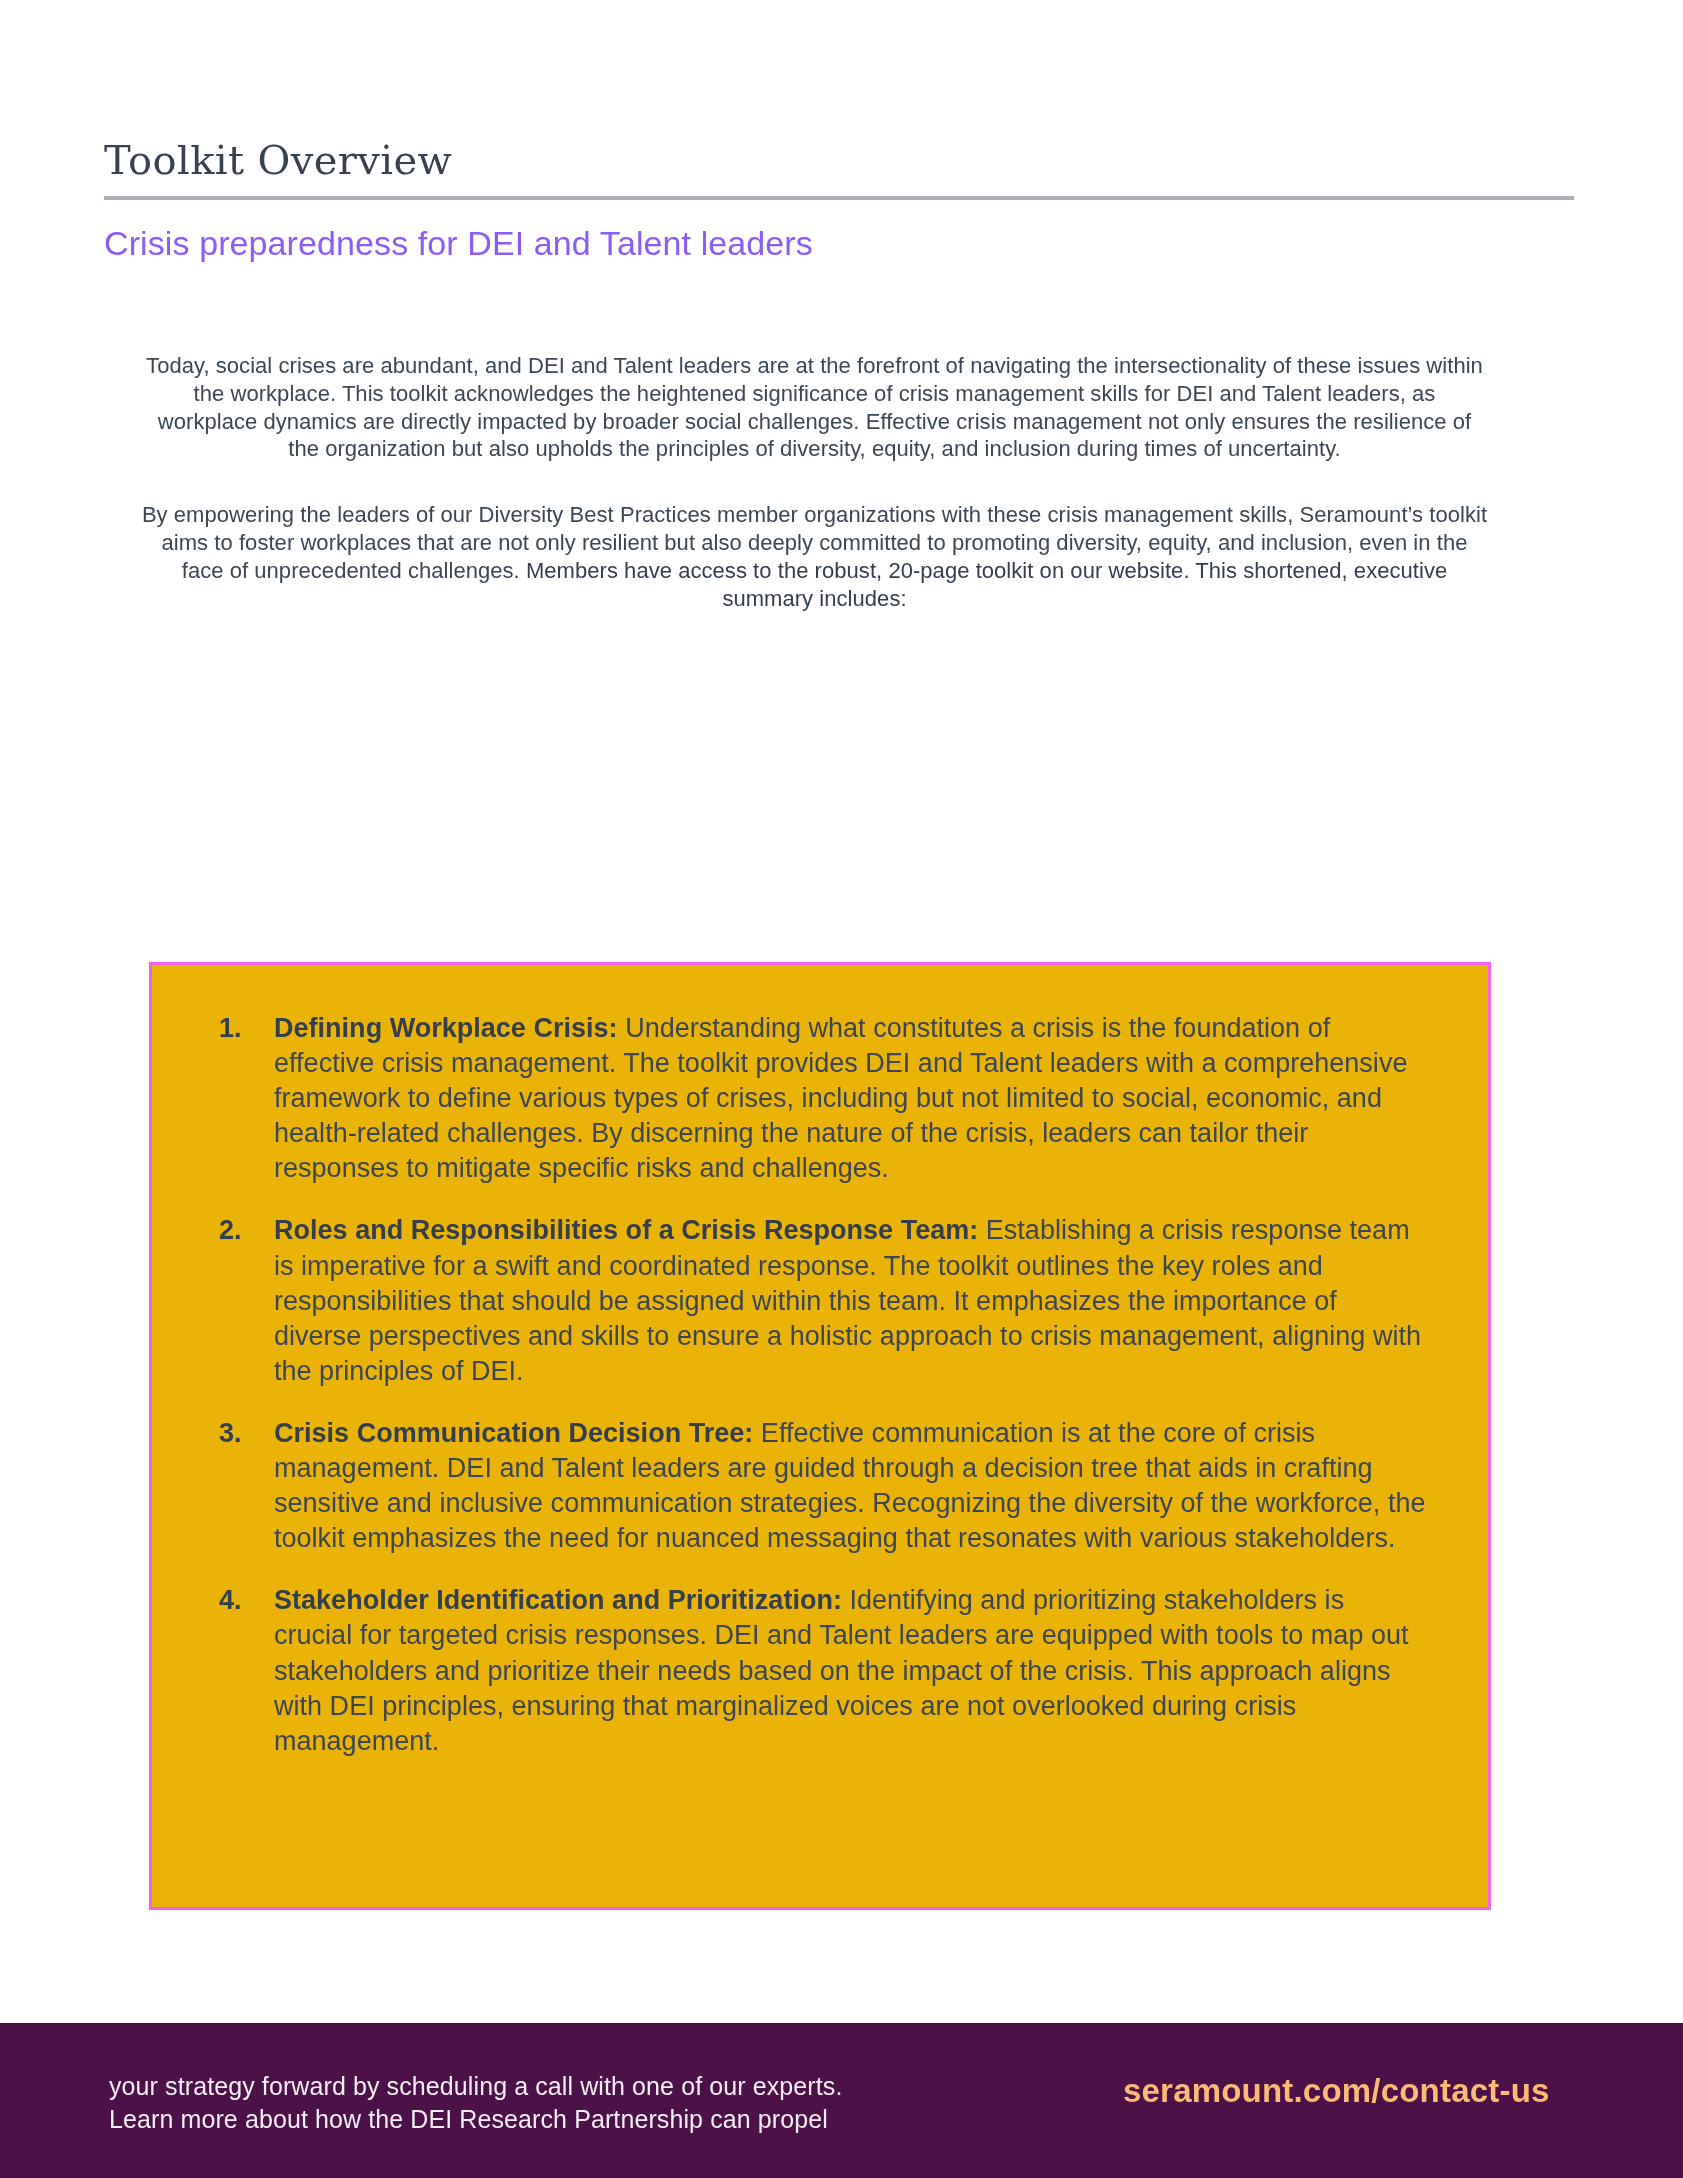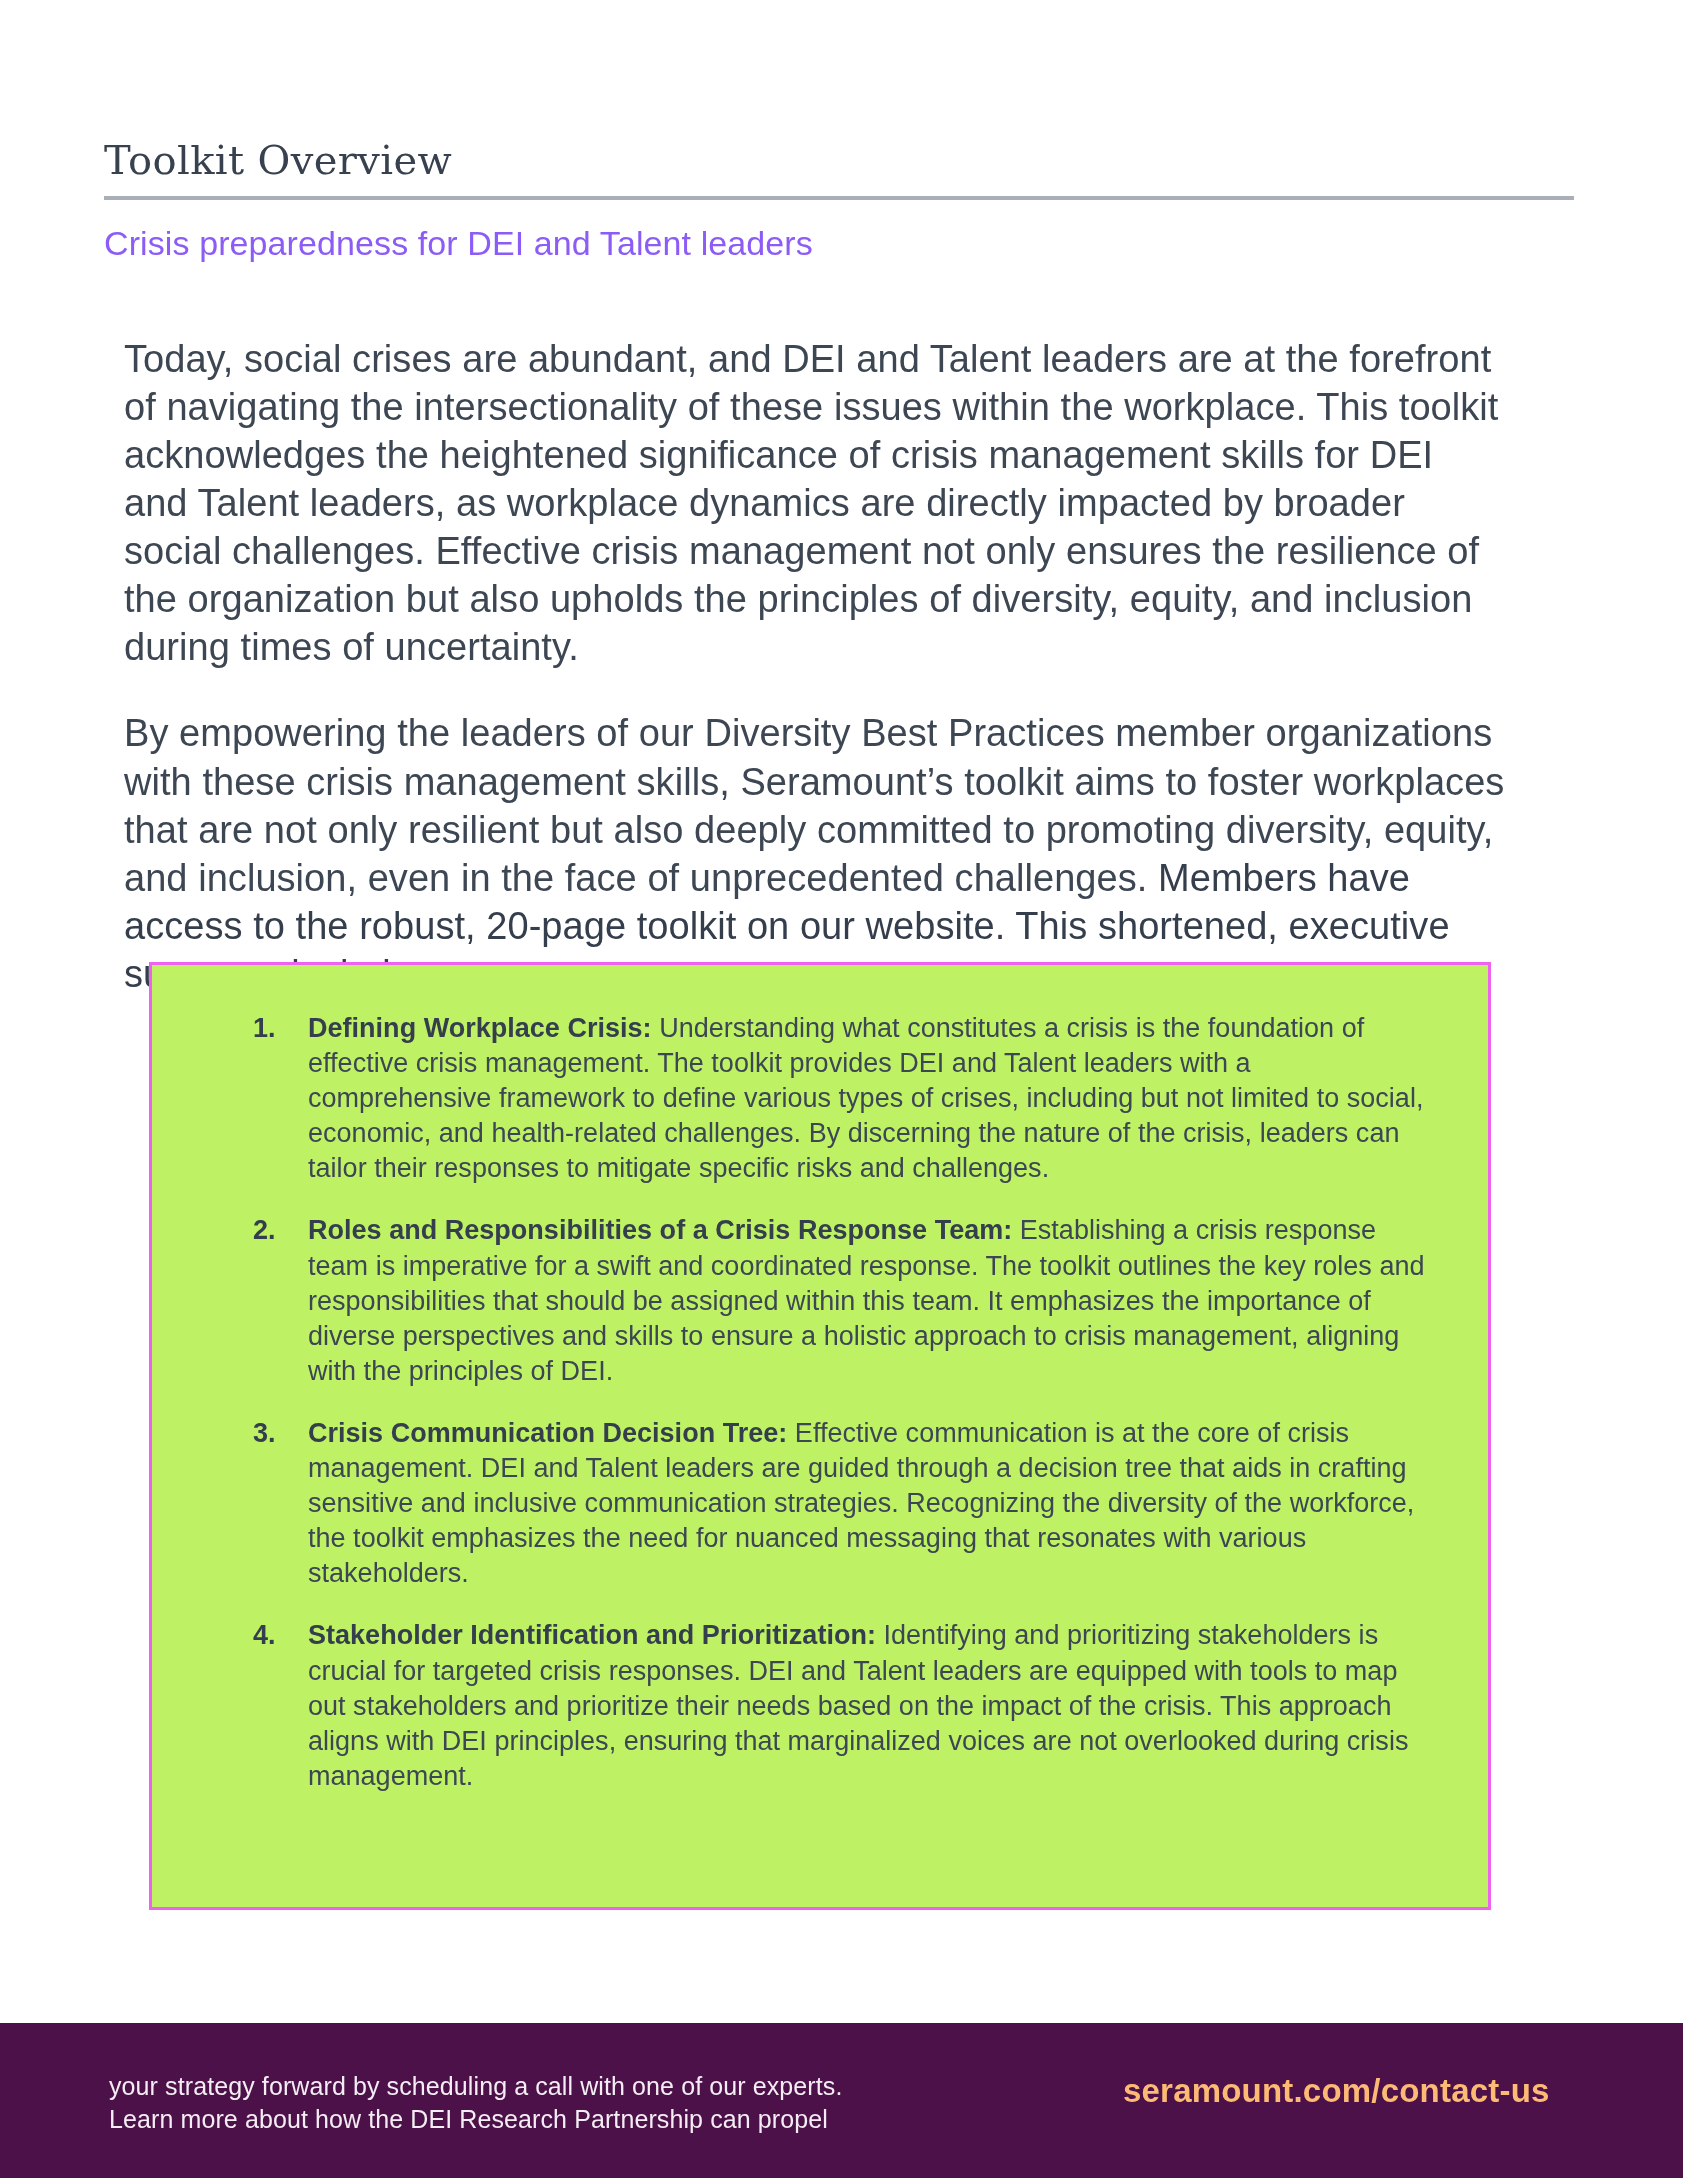--- a/index.html
+++ b/index.html
@@ -55,45 +55,45 @@
   }
 
   
   .intro {
     position: absolute;
     left: 124px;
     top: 335px;
     width: 1381px;
   }
   .intro p {
-    margin: 0;
-    font-size: 38px;
+    margin: 17px;
+    font-size: 22px;
     line-height: 1.265;
     color: #3d4653;
     letter-spacing: 0.05px;
+    text-align: center;
   }
   .intro p + p {
     margin-top: 38px;
   }
   .intro strong {
     font-weight: 400;
     color: #343e4c;
   }
 
   
   .callout {
     position: absolute;
     left: 149px;
     top: 962px;
     width: 1342px;
     height: 948px;
     box-sizing: border-box;
-    background: #bef264;
+    background: #eab308;
     border: 3px solid #ee63ee;
-    padding-left: 34px;
   }
   .callout-list {
     list-style: none;
     margin: 0;
     padding: 46px 59px 0 67px;
     counter-reset: item;
   }
   .callout-list li {
     position: relative;
     padding-left: 55px;

